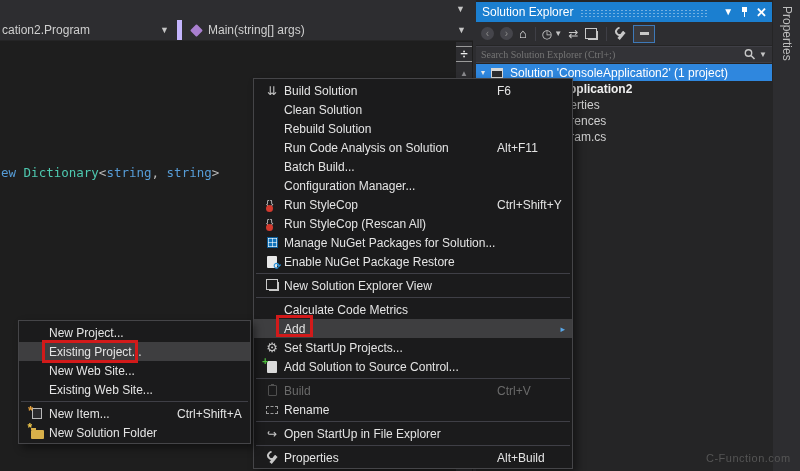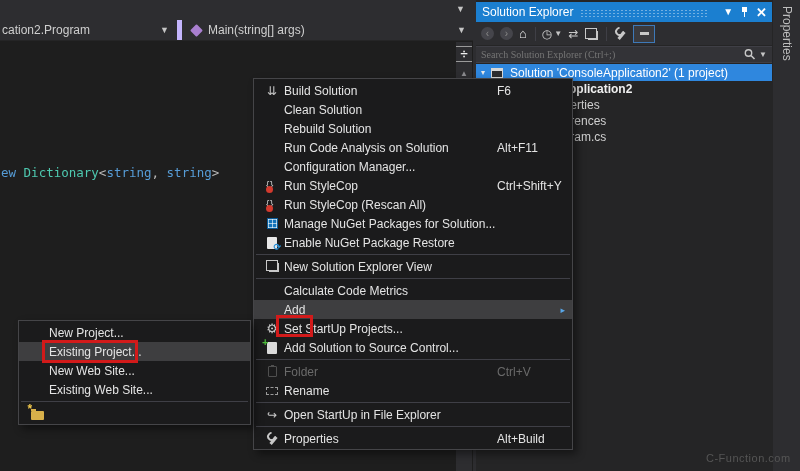--- a/index.html
+++ b/index.html
@@ -284,20 +284,25 @@
         <span class="mi-label">Rebuild Solution</span>
         <span class="mi-sc"></span>
       </div>
       <div class="mi">
         <span class="mi-ic"></span>
         <span class="mi-label">Run Code Analysis on Solution</span>
         <span class="mi-sc">Alt+F11</span>
       </div>
       <div class="mi">
         <span class="mi-ic"></span>
+        <span class="mi-label">Batch Build...</span>
+        <span class="mi-sc"></span>
+      </div>
+      <div class="mi">
+        <span class="mi-ic"></span>
         <span class="mi-label">Configuration Manager...</span>
         <span class="mi-sc"></span>
       </div>
       <div class="mi">
         <span class="mi-ic">
           <span class="icn stylecop-icon"></span>
         </span>
         <span class="mi-label">Run StyleCop</span>
         <span class="mi-sc">Ctrl+Shift+Y</span>
       </div>
@@ -354,21 +359,21 @@
           <span class="icn sc-add-icon"></span>
         </span>
         <span class="mi-label">Add Solution to Source Control...</span>
         <span class="mi-sc"></span>
       </div>
       <div class="msep"></div>
       <div class="mi disabled">
         <span class="mi-ic">
           <span class="icn paste-icon"></span>
         </span>
-        <span class="mi-label">Folder</span>
+        <span class="mi-label">Build</span>
         <span class="mi-sc">Ctrl+V</span>
       </div>
       <div class="mi">
         <span class="mi-ic">
           <span class="icn rename-icon"></span>
         </span>
         <span class="mi-label">Rename</span>
         <span class="mi-sc"></span>
       </div>
       <div class="msep"></div>
@@ -405,22 +410,30 @@
         <span class="mi-sc"></span>
       </div>
       <div class="mi">
         <span class="mi-ic"></span>
         <span class="mi-label">Existing Web Site...</span>
         <span class="mi-sc"></span>
       </div>
       <div class="msep"></div>
       <div class="mi">
         <span class="mi-ic">
+          <span class="icn new-item-icon"></span>
+        </span>
+        <span class="mi-label">New Item...</span>
+        <span class="mi-sc">Ctrl+Shift+A</span>
+      </div>
+      <div class="mi">
+        <span class="mi-ic">
           <span class="icn nsf-icon"></span>
         </span>
+        <span class="mi-label">New Solution Folder</span>
         <span class="mi-sc"></span>
       </div>
     </div>
 
   <div id="redbox-add" class="redbox" style="border-color: rgb(210, 26, 26);"></div>
   <div id="redbox-existing" class="redbox" style="border-color: rgb(210, 26, 26);"></div>
 
 </div>
 
 </body></html>

